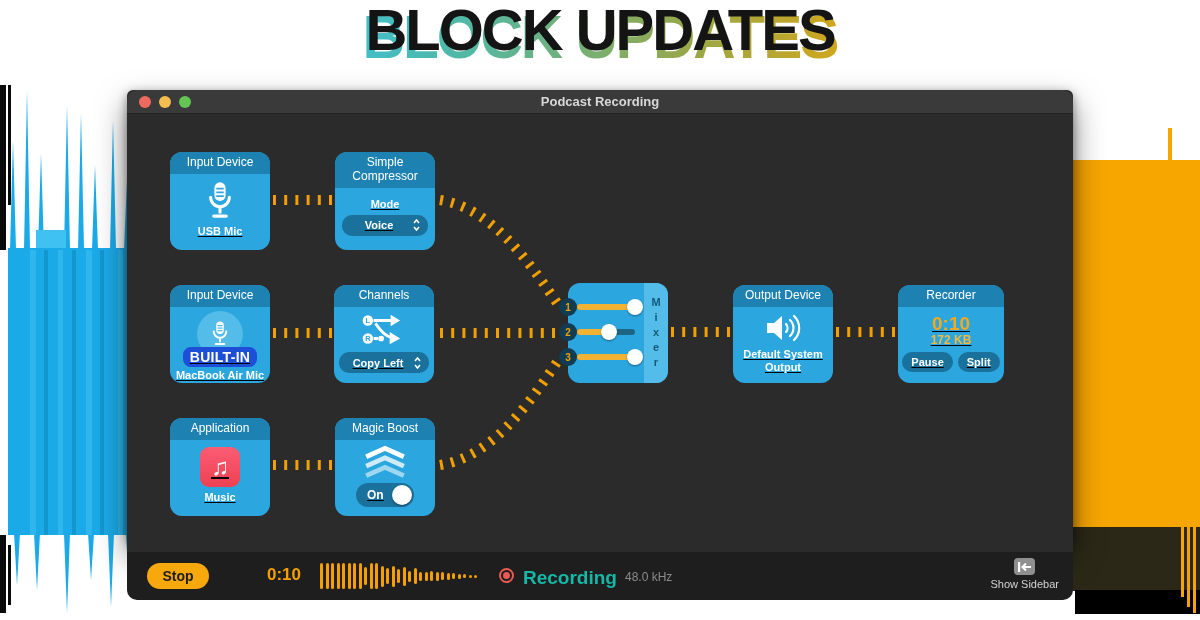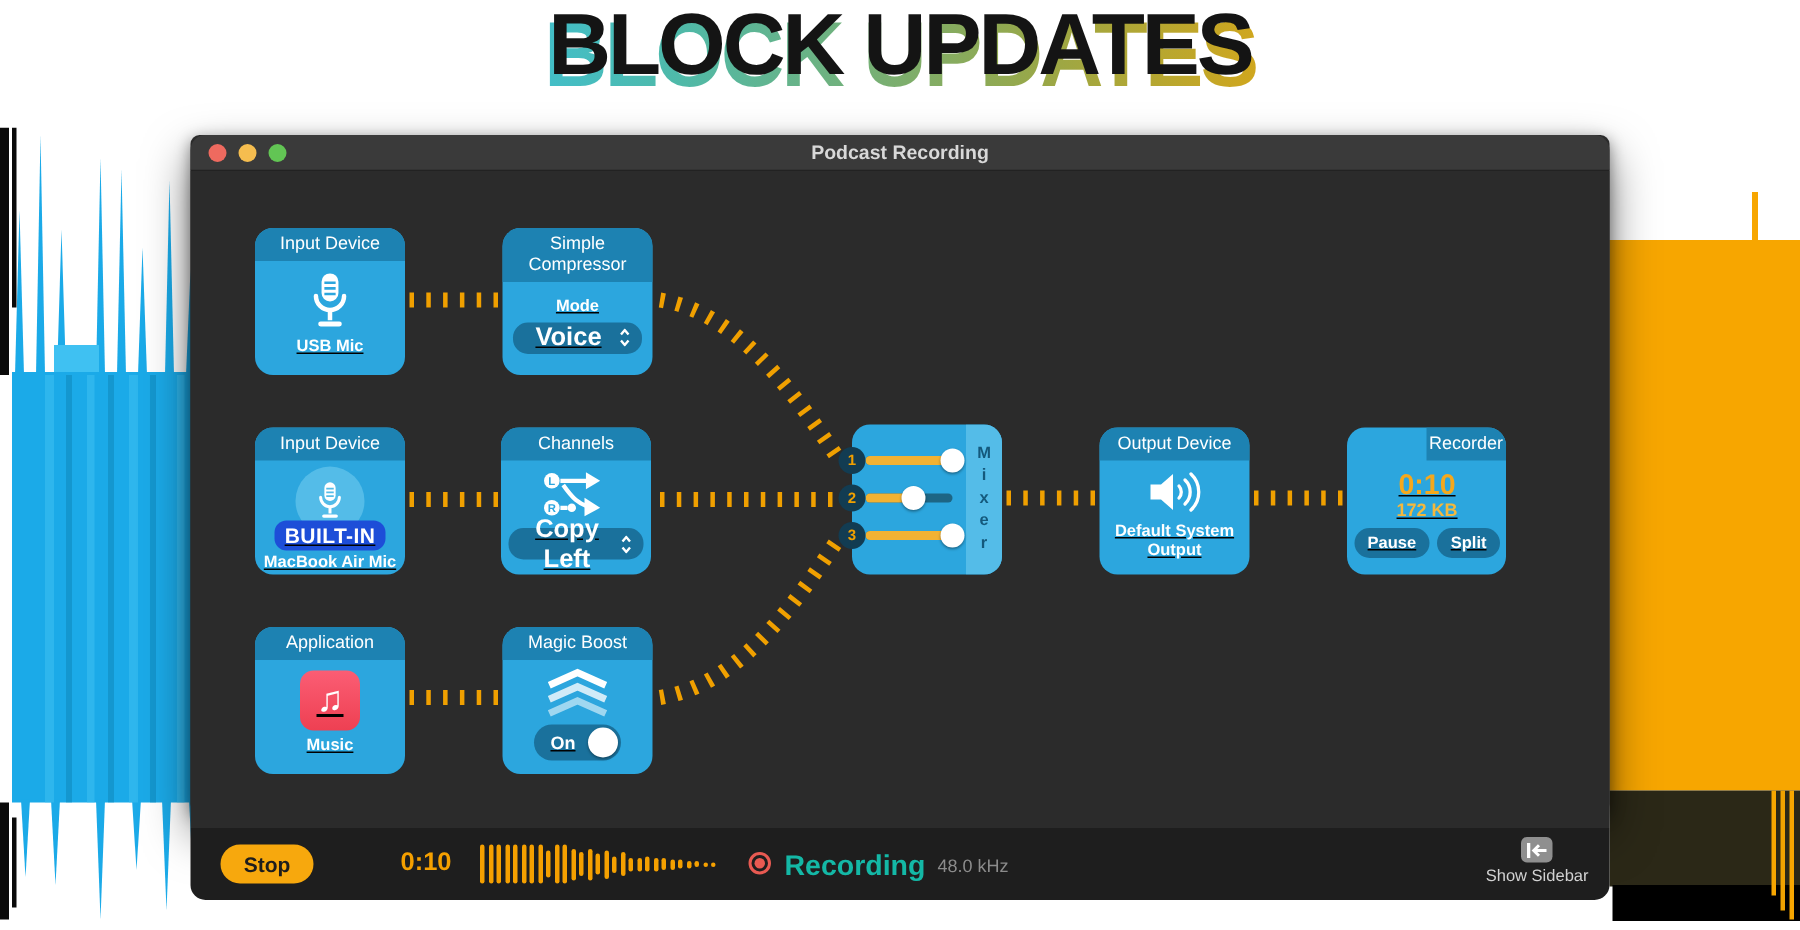--- a/index.html
+++ b/index.html
@@ -41,21 +41,21 @@
   .canvas { position:relative; width:946px; height:438px; background:#2b2b2b; }
   .wires { position:absolute; left:0; top:0; z-index:1; }
 
   
   .block { position:absolute; width:100px; height:98px; border-radius:12px; background:#2CA6DE;
     overflow:hidden; z-index:2; display:flex; flex-direction:column; }
   .bhead { background:#1D82B2; color:#fff; font-size:12px; font-weight:normal; text-align:center;
     padding:4px 2px; line-height:1.15; flex:0 0 auto; }
   .bbody { flex:1; display:flex; flex-direction:column; align-items:center; justify-content:center; gap:4px; padding:4px 4px 8px;text-decoration:underline; }
   .blabel { color:#fff; font-size:11px; font-weight:bold; text-align:center; line-height:1.2; }
-  .select { background:#1A719C; color:#fff; font-size:17px; font-weight:bold; border:none;
+  .select { background:#1A719C; color:#fff; font-size:11px; font-weight:bold; border:none;
     border-radius:10px; height:21px; padding:0 8px; display:flex; align-items:center; gap:5px; cursor:default; }
   .select .val { flex:1; text-align:center; }
   .badge { background:#1d4ed8; color:#fff; font-size:14px; font-weight:bold; border-radius:8px;
     padding:2px 7px; letter-spacing:.3px; margin-top:-12px; position:relative; z-index:2; }
   .circ { width:46px; height:46px; border-radius:50%; background:#54BCE8; display:flex; align-items:center; justify-content:center; }
   .appicon { width:40px; height:40px; border-radius:9px; background:linear-gradient(180deg,#fb5d74,#ee4052);
     display:flex; align-items:center; justify-content:center; color:#fff; font-size:24px; }
   .toggle { width:58px; height:24px; border-radius:12px; background:#1A719C; position:relative;
     display:flex; align-items:center; }
   .toggle .tlabel { color:#fff; font-size:12px; font-weight:bold; margin-left:11px; }
@@ -324,21 +324,21 @@
           <svg width="40" height="32" viewBox="0 0 40 32">
             <path d="M4 11 h7 l8 -7 v24 l-8 -7 h-7 z" fill="#fff"></path>
             <path d="M23 12 a6 6 0 0 1 0 8" fill="none" stroke="#fff" stroke-width="2.2" stroke-linecap="round"></path>
             <path d="M27 8 a11 11 0 0 1 0 16" fill="none" stroke="#fff" stroke-width="2.2" stroke-linecap="round"></path>
             <path d="M31 4 a16.5 16.5 0 0 1 0 24" fill="none" stroke="#fff" stroke-width="2.2" stroke-linecap="round"></path>
           </svg>
           <div class="blabel">Default System Output</div>
         </div>
       </div>
 
-      <div class="block blk-recorder" style="left:771px; top:171px;align-items:flex-end;">
+      <div class="block blk-recorder" style="left:771px; top:171px;">
         <div class="bhead">Recorder</div>
         <div class="bbody" style="gap:0;">
           <div class="rec-time">0:10</div>
           <div class="rec-size">172 KB</div>
           <div class="rec-btns">
             <button class="pill-btn">Pause</button>
             <button class="pill-btn">Split</button>
           </div>
         </div>
       </div>

